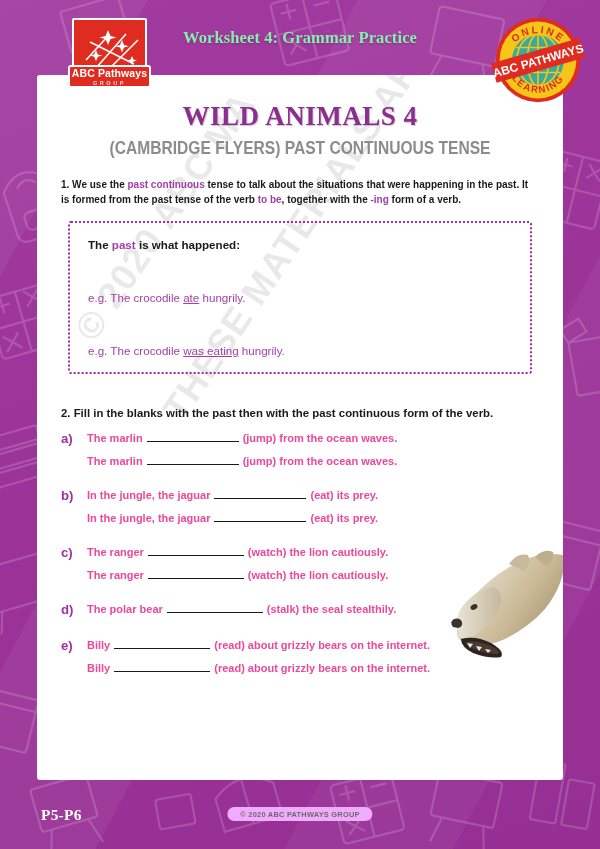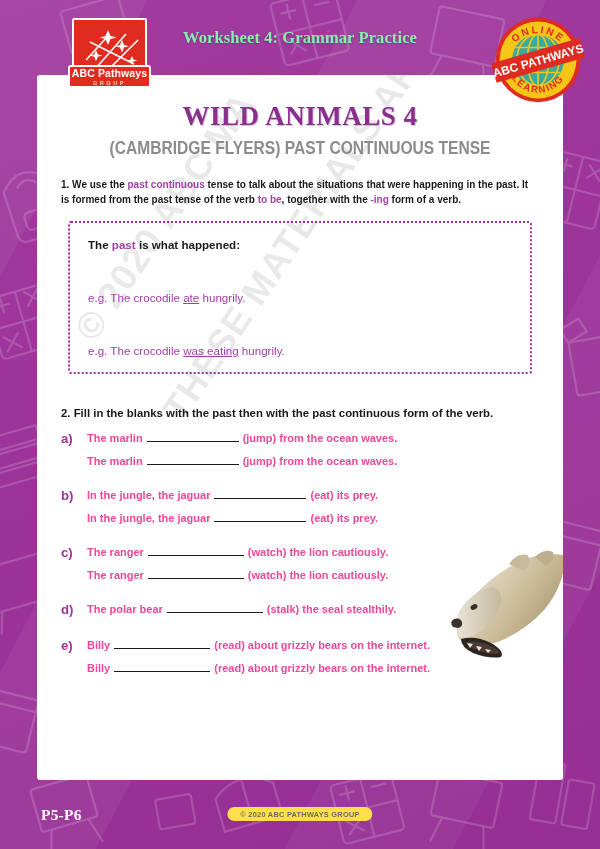--- a/index.html
+++ b/index.html
@@ -217,21 +217,21 @@
     color: #ffffff;
     font-family: "Liberation Serif", serif;
     font-weight: bold;
     font-size: 15.5px;
     letter-spacing: 0.2px;
   }
   #copyright-pill {
     position: absolute;
     left: 50%; top: 27px;
     transform: translateX(-50%);
-    background: #fde047;
+    background: #f0abfc;
     border-radius: 10px;
     padding: 2.5px 13px;
     color: #6a6a6a;
     font-size: 7.4px;
     font-weight: bold;
     letter-spacing: 0.25px;
     white-space: nowrap;
   }
 </style>
 </head>

